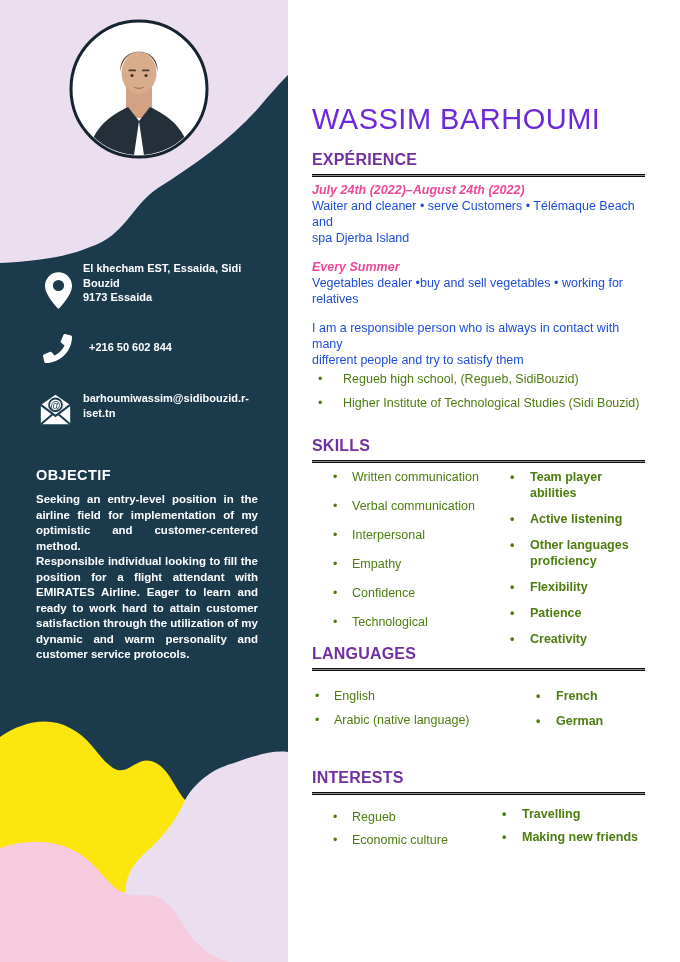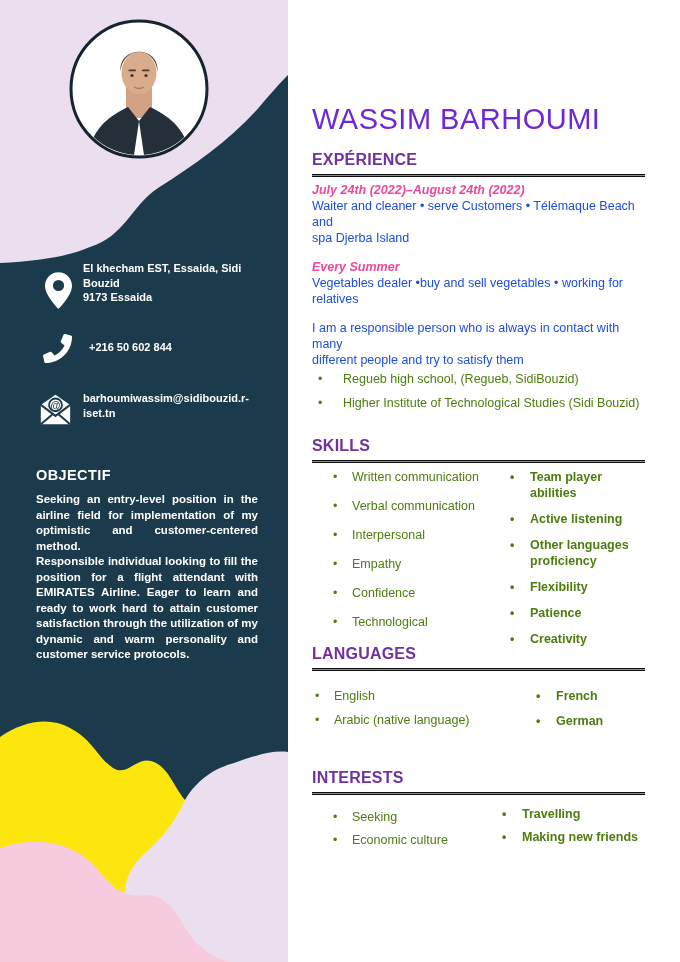--- a/index.html
+++ b/index.html
@@ -166,21 +166,21 @@
     <li>English</li>
     <li>Arabic (native language)</li>
   </ul>
   <ul class="blist col-right lang-right">
     <li>French</li>
     <li>German</li>
   </ul>
 
   <div class="sec-head h-int">INTERESTS</div>
   <ul class="blist col-left int-left">
-    <li>Seeking</li>
+    <li>Regueb</li>
     <li>Economic culture</li>
   </ul>
   <ul class="blist col-right int-right">
     <li>Travelling</li>
     <li>Making new friends</li>
   </ul>
 
 </div>
 
 </body></html>

